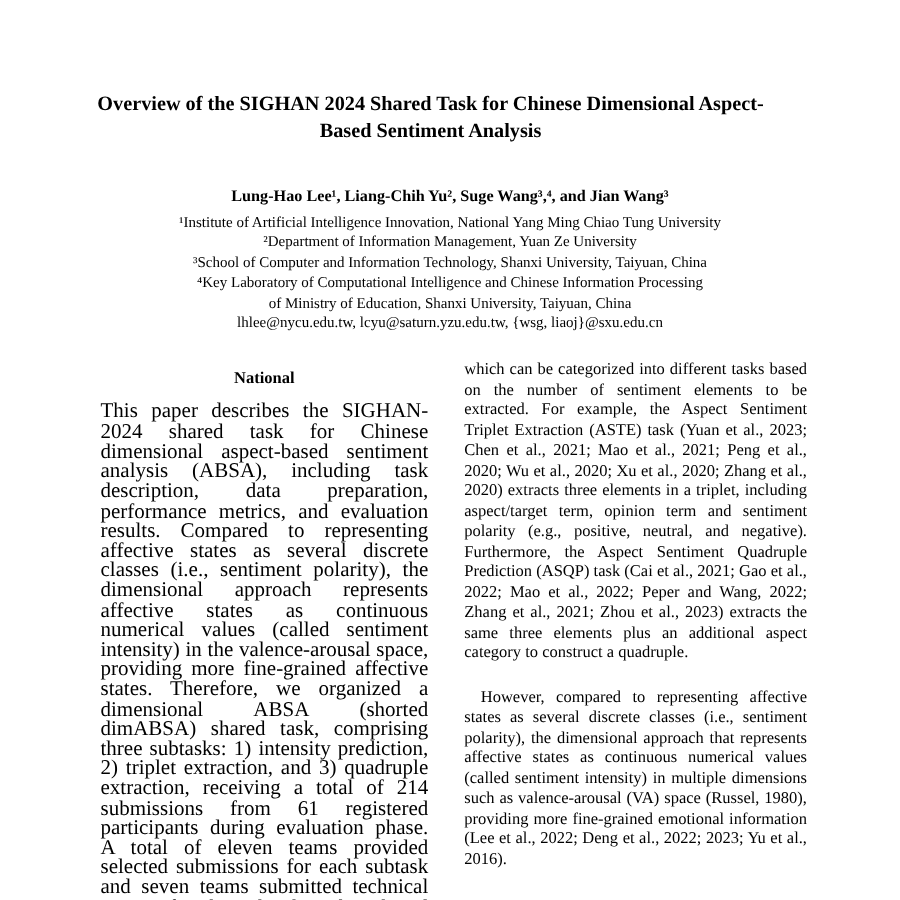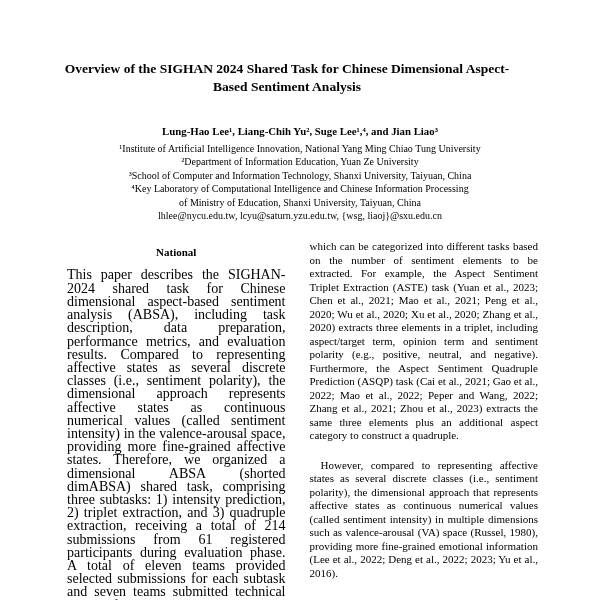--- a/index.html
+++ b/index.html
@@ -78,25 +78,25 @@
     margin-top: 16px;
   }
 </style>
 </head>
 <body>
 
 <div class="page">
 
   <h1 class="title">Overview of the SIGHAN 2024 Shared Task for Chinese Dimensional Aspect-Based Sentiment Analysis</h1>
 
-  <div class="authors">Lung-Hao Lee¹, Liang-Chih Yu², Suge Lee¹,⁴, and Jian Liao³</div>
+  <div class="authors">Lung-Hao Lee¹, Liang-Chih Yu², Suge Wang³,⁴, and Jian Wang³</div>
 
   <div class="affiliations">
     <div>¹Institute of Artificial Intelligence Innovation, National Yang Ming Chiao Tung University</div>
-    <div>²Department of Information Education, Yuan Ze University</div>
+    <div>²Department of Information Management, Yuan Ze University</div>
     <div>³School of Computer and Information Technology, Shanxi University, Taiyuan, China</div>
     <div>⁴Key Laboratory of Computational Intelligence and Chinese Information Processing</div>
     <div>of Ministry of Education, Shanxi University, Taiyuan, China</div>
   </div>
 
   <div class="emails">lhlee@nycu.edu.tw, lcyu@saturn.yzu.edu.tw, {wsg, liaoj}@sxu.edu.cn</div>
 
   <div class="columns">
 
     <div class="col">

